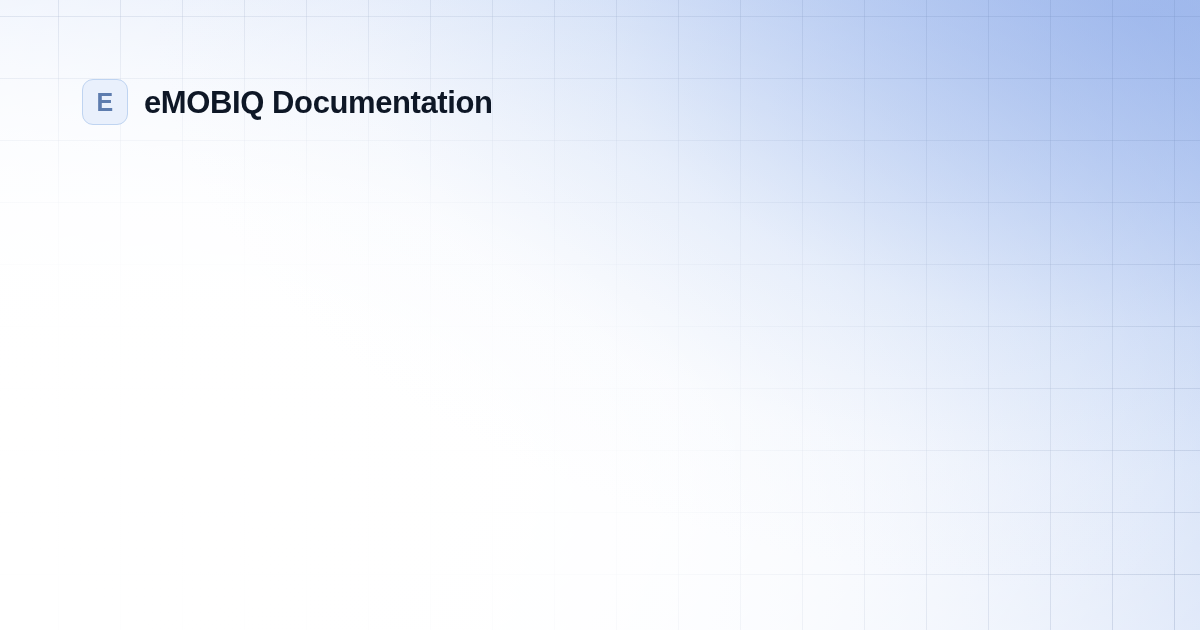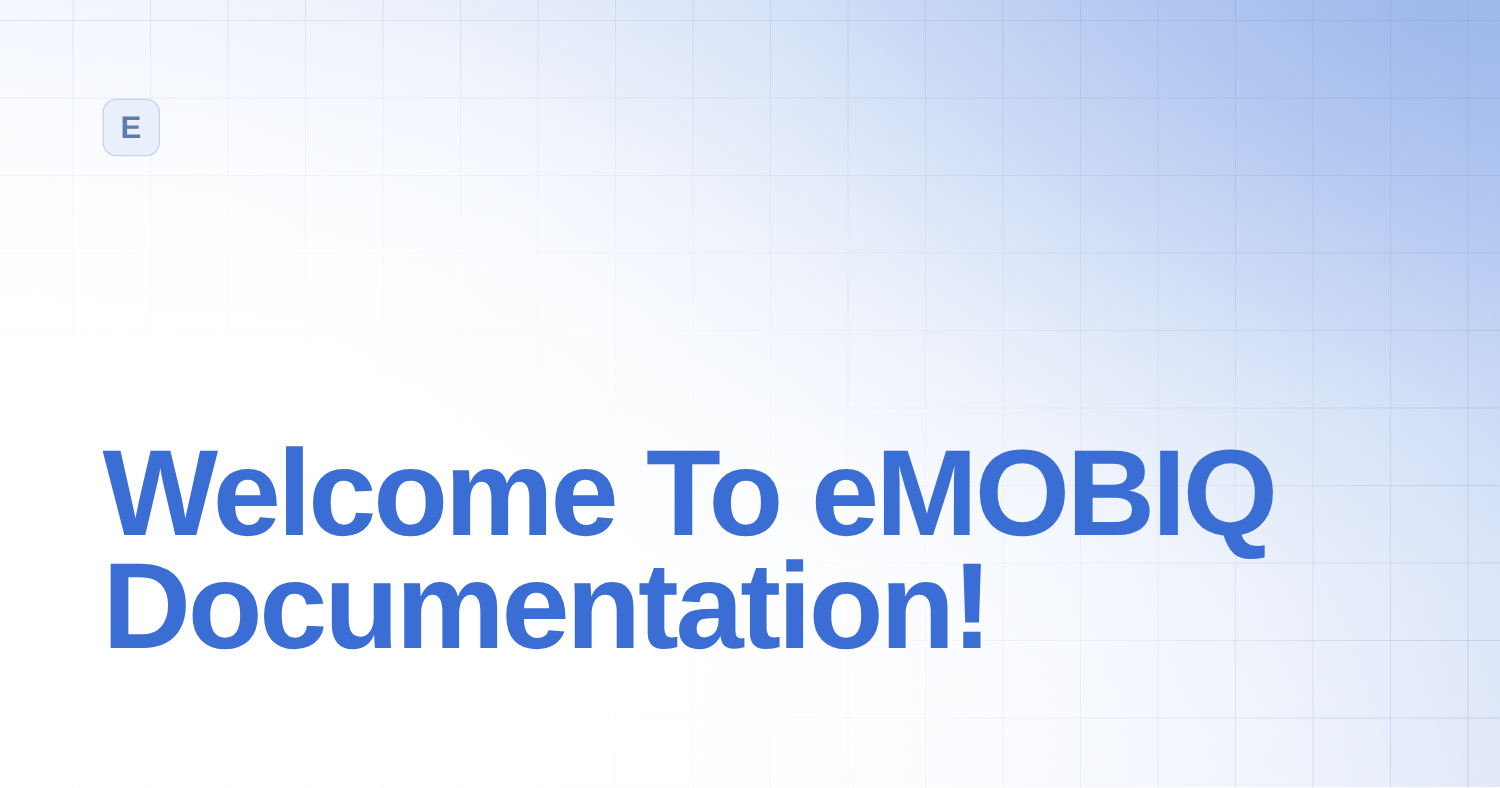--- a/index.html
+++ b/index.html
@@ -155,21 +155,18 @@
   <div class="bg-grid"></div>
   <div class="bg-glow"></div>
   <div class="bg-tint"></div>
 
   <div class="content">
 
     <div class="site-header">
       <div class="logo-badge">
         <span class="logo-badge-letter">E</span>
       </div>
+      <div class="site-title">eMOBIQ Documentation</div>
     </div>
 
-    <div class="hero">
-      <h1 class="hero-title">Welcome To eMOBIQ
-Documentation!</h1>
-    </div>
 
   </div>
 </div>
 
 </body></html>

